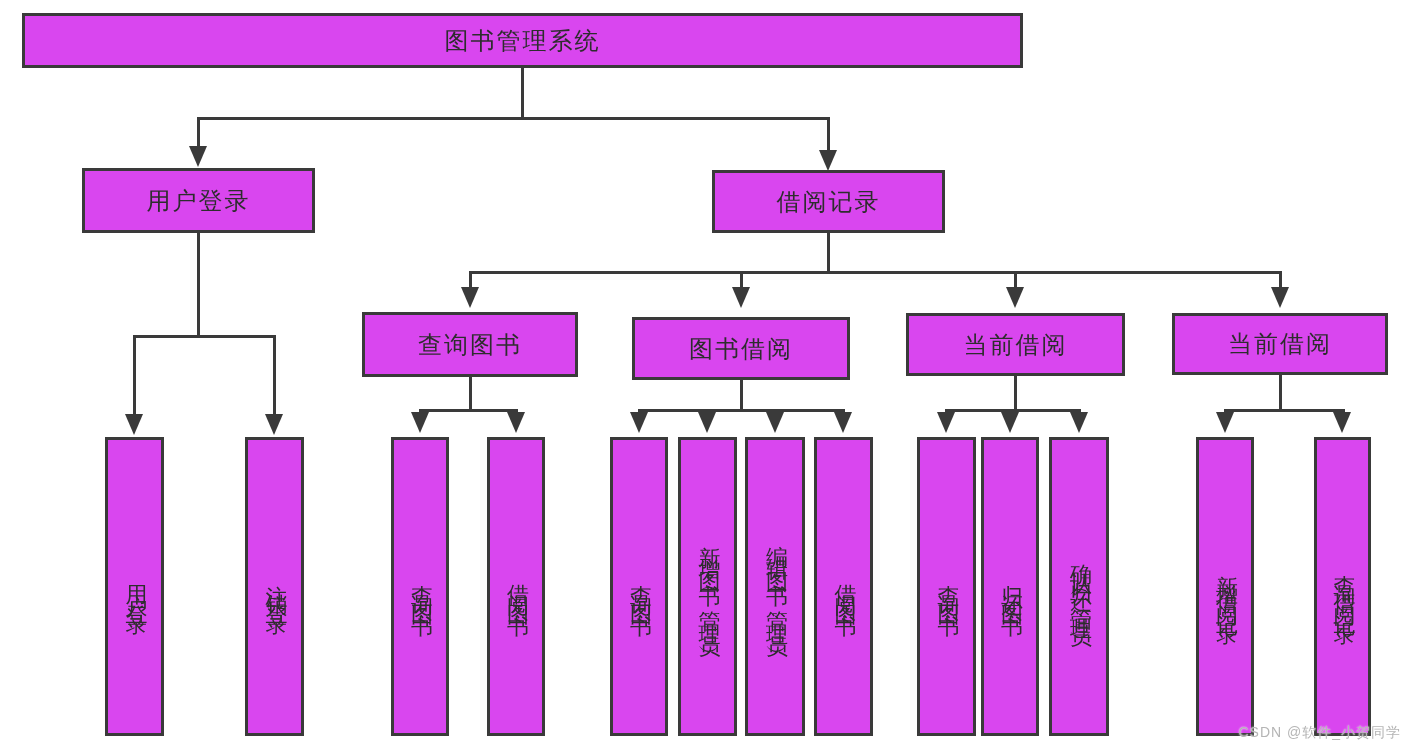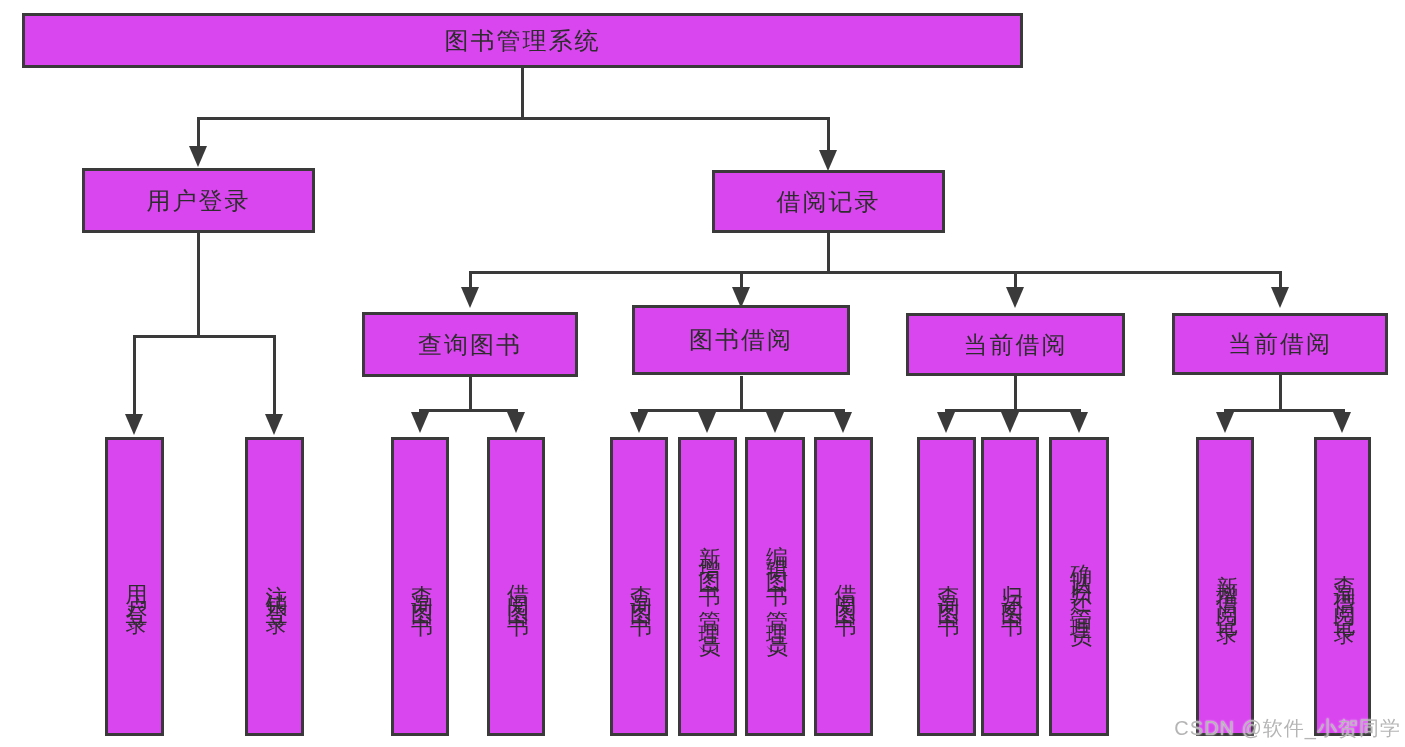--- a/index.html
+++ b/index.html
@@ -33,21 +33,21 @@
   .v{position:absolute;width:3px;background:var(--line);}
   .h{position:absolute;height:3px;background:var(--line);}
   .arrow{
     position:absolute;width:0;height:0;
     border-left:9px solid transparent;
     border-right:9px solid transparent;
     border-top:21px solid var(--line);
   }
   .watermark{
     position:absolute;right:4px;bottom:5px;z-index:9;
-    font-size:20px;color:var(--wm);letter-spacing:1px;
+    font-size:14px;color:var(--wm);letter-spacing:1px;
     text-shadow:0 0 2px #ffffff;
   }
 </style>
 </head>
 <body>
 
 <div id="canvas">
 
   <div class="v" style="left:520.5px;top:68px;height:50px;"></div>
   <div class="h" style="left:196.5px;top:116.5px;width:633px;"></div>
@@ -104,21 +104,21 @@
   <div class="node" style="left:82px;top:168px;width:233px;height:65px;">
     <span>用户登录</span>
   </div>
   <div class="node" style="left:712px;top:170px;width:233px;height:63px;">
     <span>借阅记录</span>
   </div>
 
   <div class="node" style="left:362px;top:312px;width:216px;height:65px;">
     <span>查询图书</span>
   </div>
-  <div class="node" style="left:632px;top:305px;width:218px;height:70px;">
+  <div class="node" style="left:632px;top:317px;width:218px;height:63px;">
     <span>图书借阅</span>
   </div>
   <div class="node" style="left:906px;top:313px;width:219px;height:63px;">
     <span>当前借阅</span>
   </div>
   <div class="node" style="left:1172px;top:313px;width:216px;height:62px;">
     <span>当前借阅</span>
   </div>
 
   <div class="node leaf" style="left:105px;top:437px;width:59px;height:299px;">

